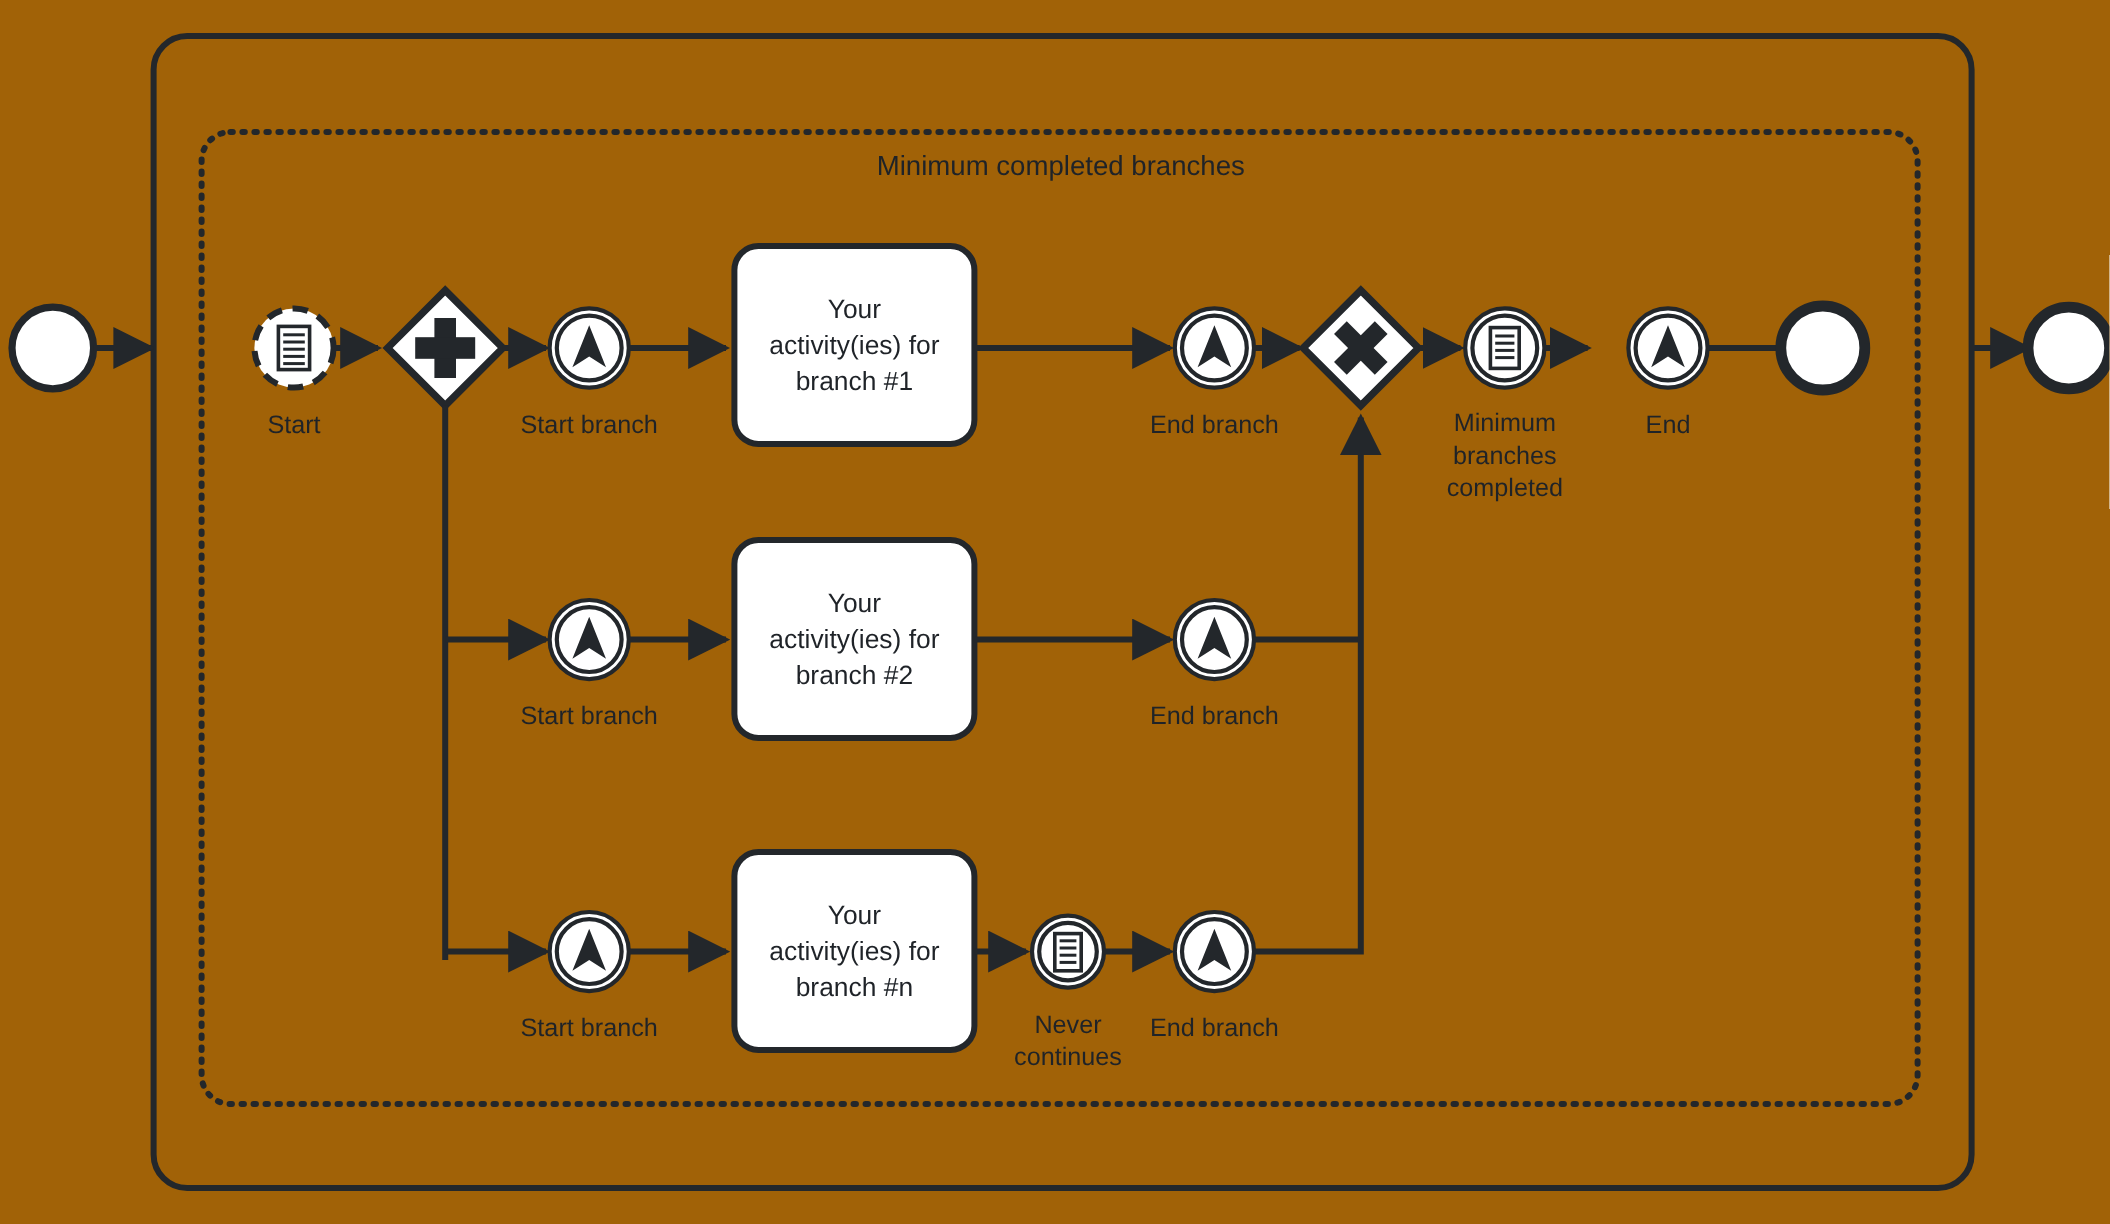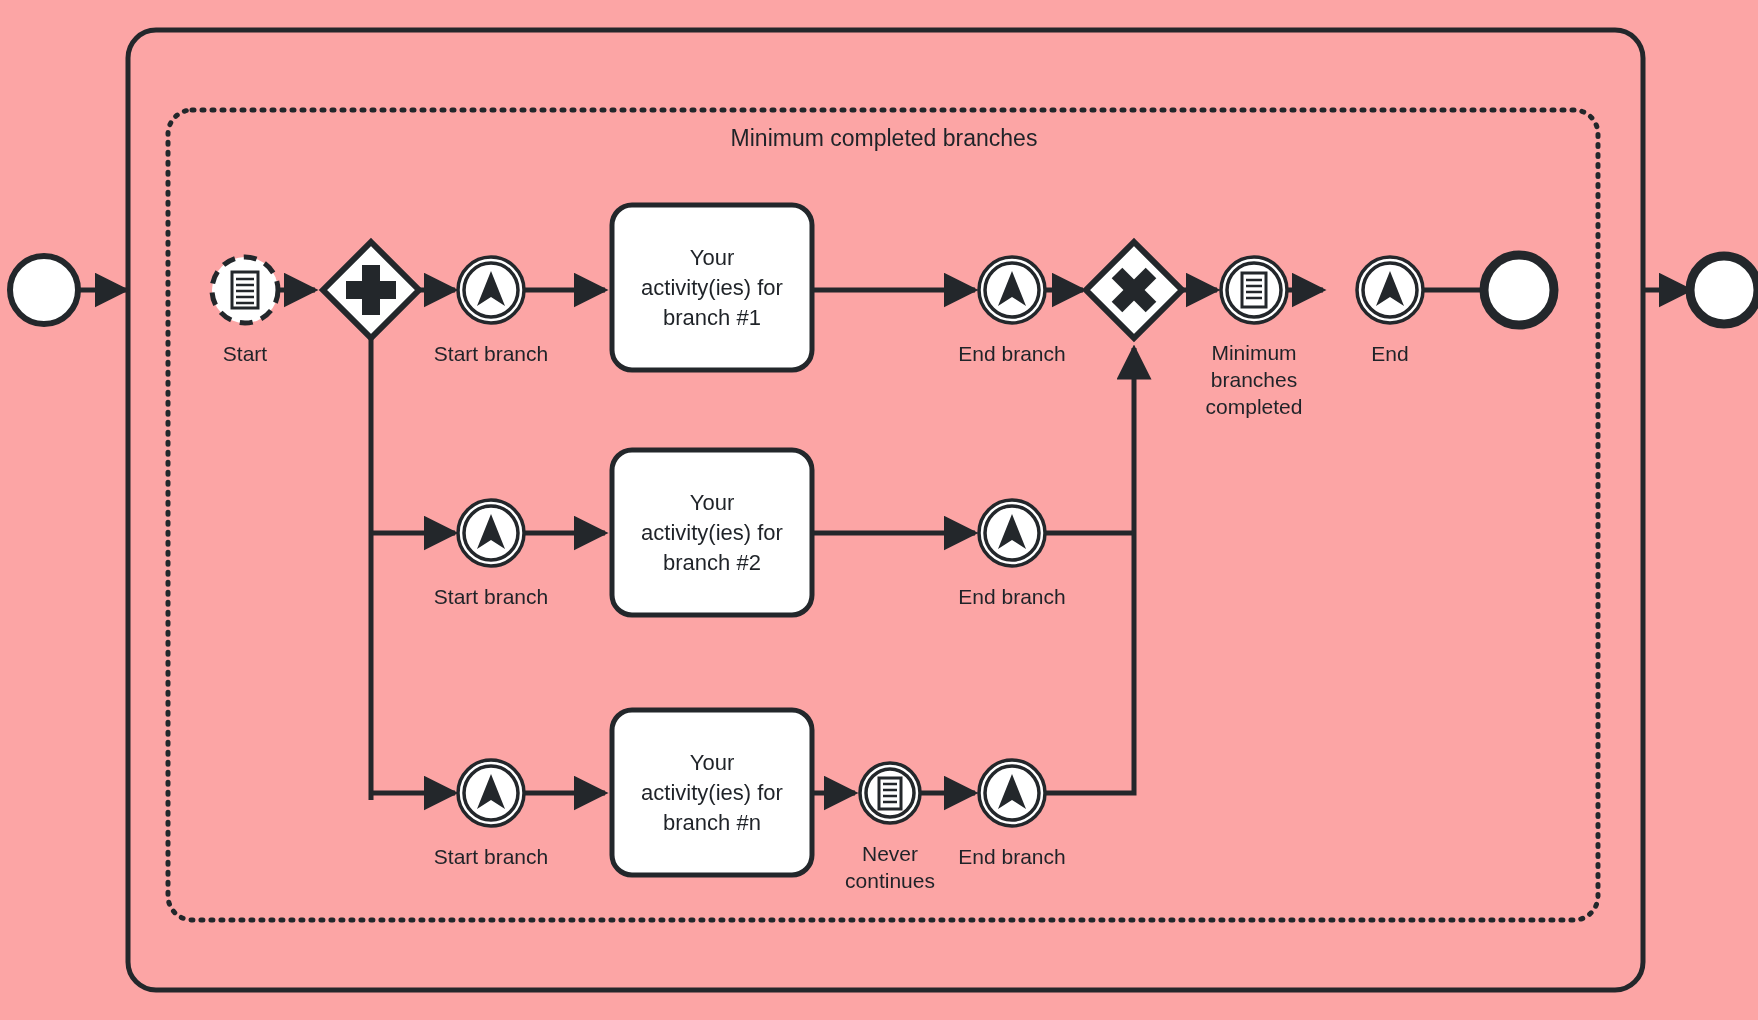--- a/index.html
+++ b/index.html
@@ -4,21 +4,21 @@
 <style>
   html, body {
     margin: 0;
     padding: 0;
     background: #ffffff;
   }
   #stage {
     position: relative;
     width: 1758px;
     height: 1020px;
-    background: #fca5a5;
+    background: #a16207;
     font-family: "Liberation Sans", sans-serif;
   }
   #canvas {
     position: absolute;
     top: 0;
     left: 0;
     width: 1758px;
     height: 1020px;
   }
   .lbl {

